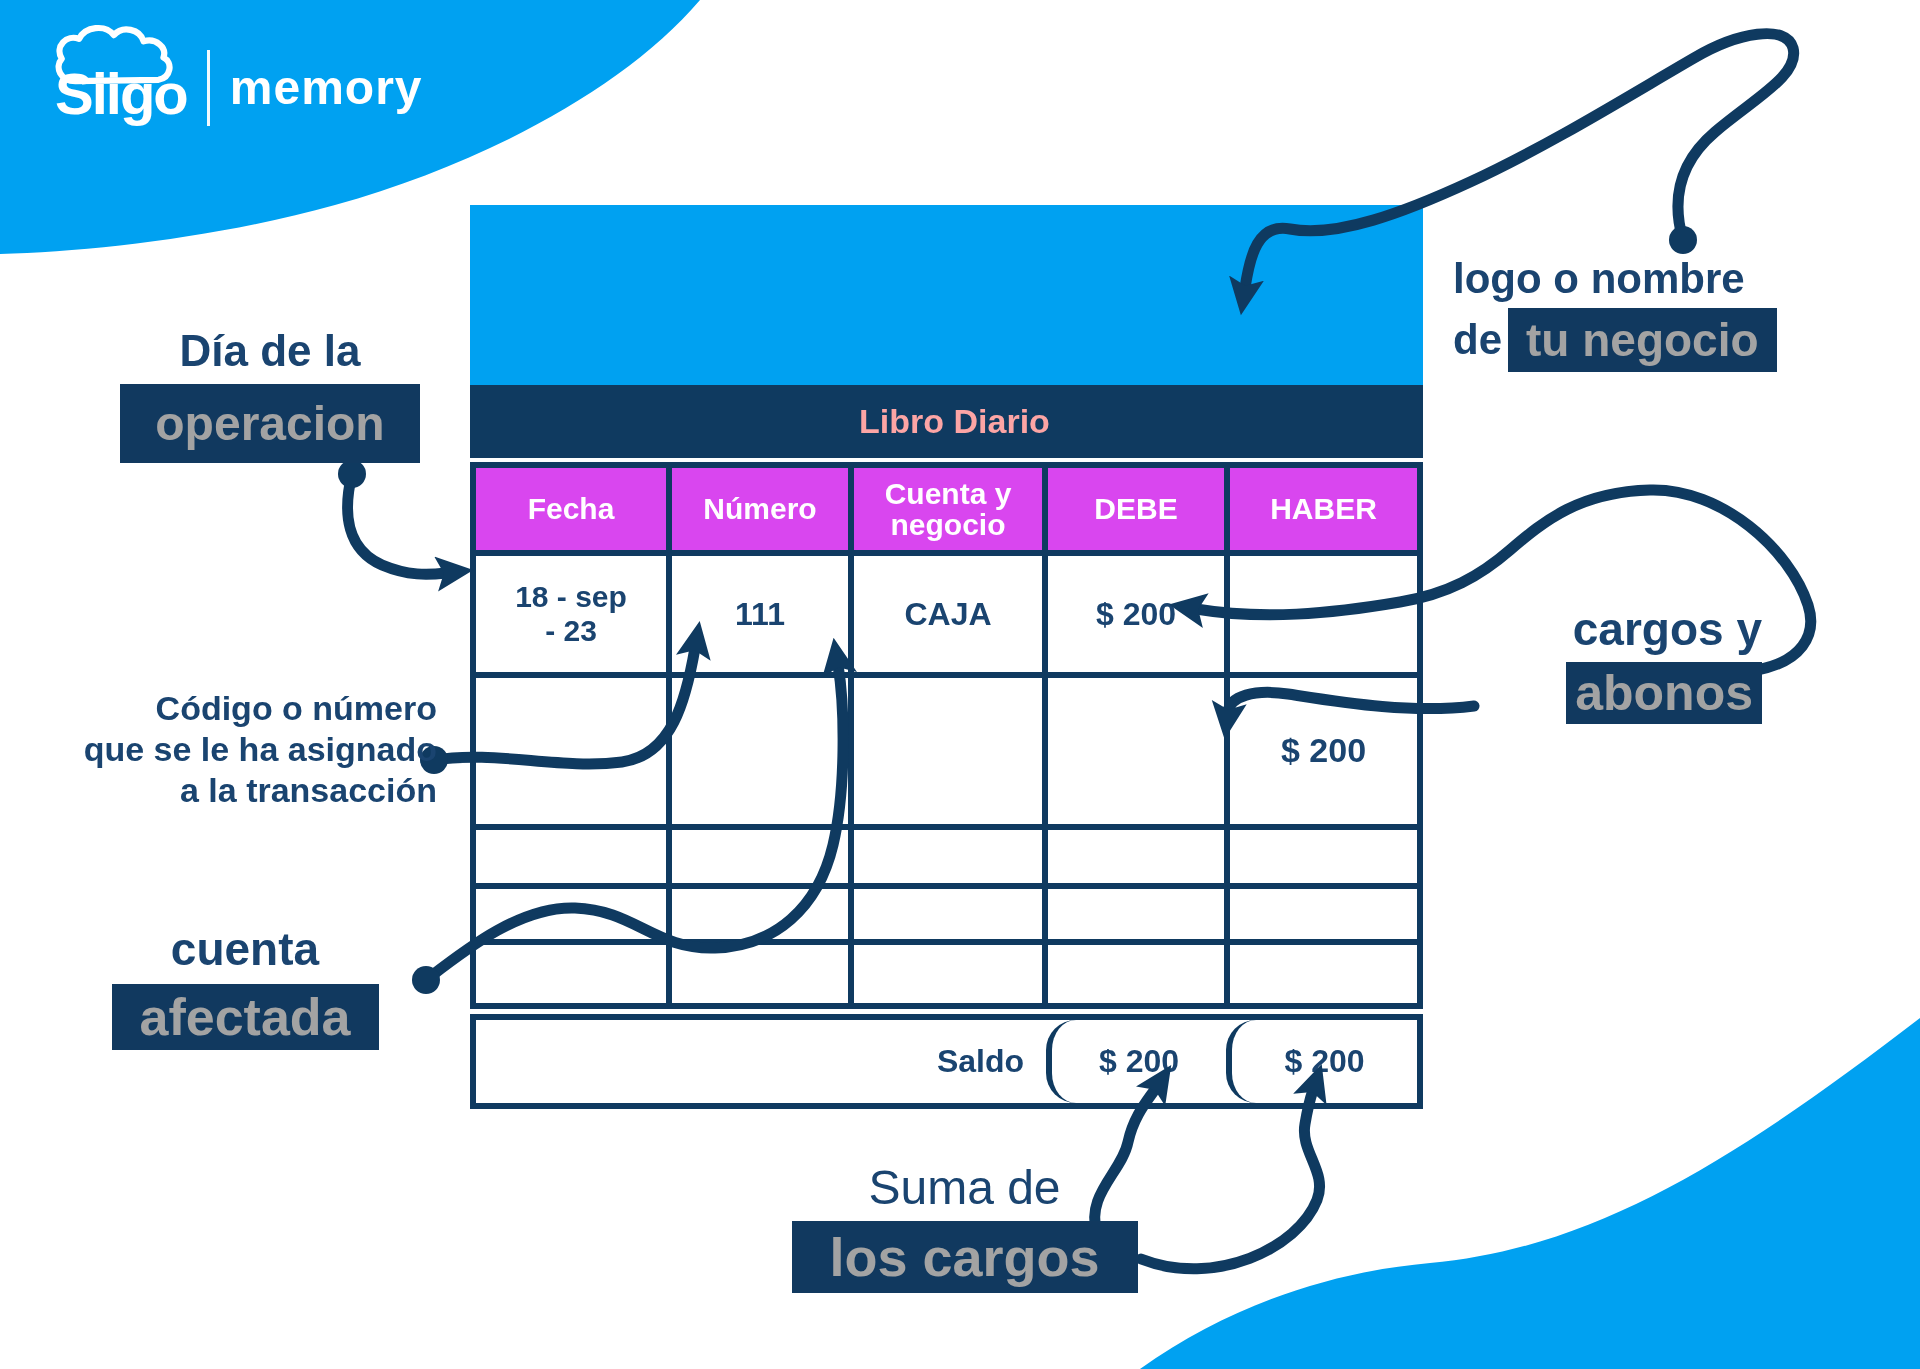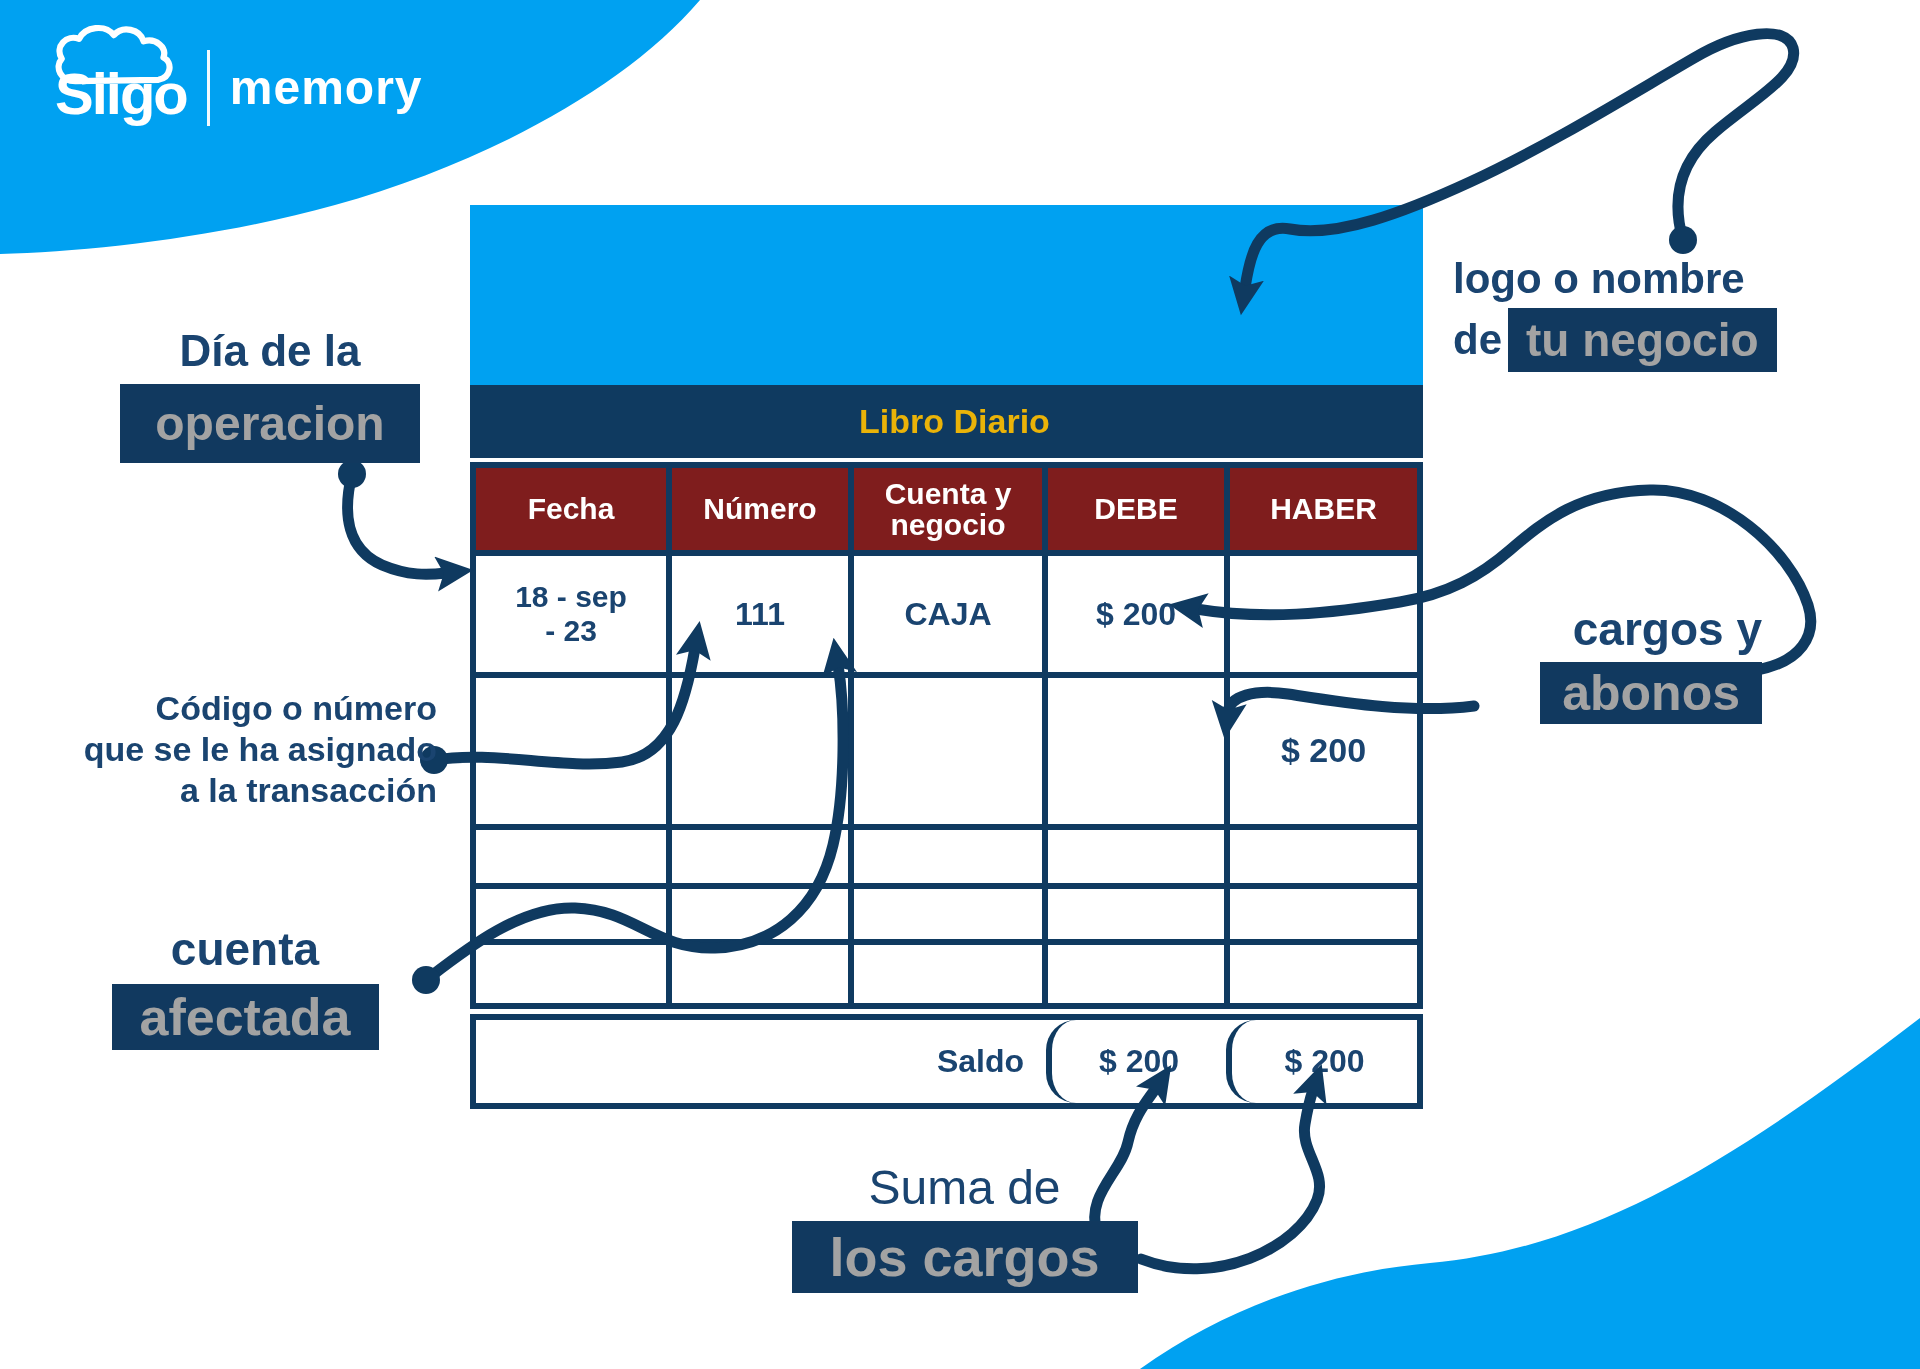--- a/index.html
+++ b/index.html
@@ -17,26 +17,26 @@
   .brand{position:absolute;left:55px;top:48px;z-index:3;display:flex;align-items:center;color:#fff;}
   .brand-logo{position:relative;padding-top:12px;}
   .brand-cloud{position:absolute;left:-10px;top:-24px;z-index:1;}
   .brand-name{position:relative;z-index:2;font-size:58px;font-weight:800;letter-spacing:-2px;}
   .brand-sep{width:3px;height:76px;background:#fff;margin:0 20px;opacity:.95;}
   .brand-product{font-size:48px;font-weight:700;letter-spacing:1px;}
 
   
   .journal{position:absolute;left:470px;top:205px;width:953px;z-index:1;}
   .logo-area{height:180px;background:#00A1F1;}
-  .title-bar{height:73px;background:#0F3A60;color:#eab308;display:flex;align-items:center;justify-content:center;
+  .title-bar{height:73px;background:#0F3A60;color:#fca5a5;display:flex;align-items:center;justify-content:center;
              font-size:34px;font-weight:700;margin-bottom:4px;padding-left:16px;}
   .journal-grid{display:grid;grid-template-columns:196px 182px 194px 182px 193px;border:3px solid #0F3A60;background:#fff;}
   .cell{border:3px solid #0F3A60;box-sizing:border-box;display:flex;flex-direction:column;
         align-items:center;justify-content:center;color:#1A4470;font-weight:700;font-size:32px;line-height:1.15;}
-  .cell.head{background:#7f1d1d;color:#fff;height:88px;font-size:30px;text-align:center;line-height:1.05;padding:0 6px;}
+  .cell.head{background:#d946ef;color:#fff;height:88px;font-size:30px;text-align:center;line-height:1.05;padding:0 6px;}
   .r1{height:122px;} .r2{height:152px;} .r3{height:59px;} .r4{height:56px;} .r5{height:64px;}
   .saldo-grid{display:grid;grid-template-columns:570px 180px 191px;border:6px solid #0F3A60;margin-top:5px;background:#fff;}
   .saldo-cell{height:83px;display:flex;align-items:center;justify-content:center;
               color:#1A4470;font-weight:700;font-size:32px;box-sizing:border-box;border-radius:30px;}
   .saldo-cell.label{justify-content:flex-end;padding-right:22px;}
   .saldo-cell.v{border-left:6px solid #0F3A60;}
 
   
   .arrows{position:absolute;left:0;top:0;z-index:2;pointer-events:none;}
 
@@ -48,21 +48,21 @@
   .note-dia .hl{font-size:48px;padding:12px 24px;min-width:252px;}
   .note-logo{left:1453px;top:258px;text-align:left;}
   .note-logo .t{font-size:42px;font-weight:700;line-height:1.0;}
   .note-logo .row2{margin-top:8px;display:flex;align-items:center;}
   .note-logo .prefix{font-size:42px;font-weight:700;margin-right:6px;}
   .note-logo .hl{font-size:46px;padding:5px 18px;}
   .note-codigo{left:20px;top:688px;width:417px;text-align:right;font-size:34px;line-height:41px;font-weight:600;}
   .note-codigo b{font-weight:800;}
   .note-cargos{left:1462px;top:602px;width:300px;text-align:right;}
   .note-cargos .t{font-size:46px;font-weight:700;margin-bottom:6px;}
-  .note-cargos .hl{font-size:50px;padding:2px 22px;}
+  .note-cargos .hl{font-size:50px;padding:2px 9px;}
   .note-cuenta{left:80px;top:922px;width:330px;text-align:center;}
   .note-cuenta .t{font-size:46px;font-weight:700;margin-bottom:8px;}
   .note-cuenta .hl{font-size:52px;padding:3px 28px;}
   .note-suma{left:791px;top:1160px;width:347px;text-align:center;}
   .note-suma .t{font-size:48px;font-weight:400;margin-bottom:6px;}
   .note-suma .hl{font-size:54px;padding:5px 24px;min-width:298px;}
 </style>
 </head>
 <body>
 

